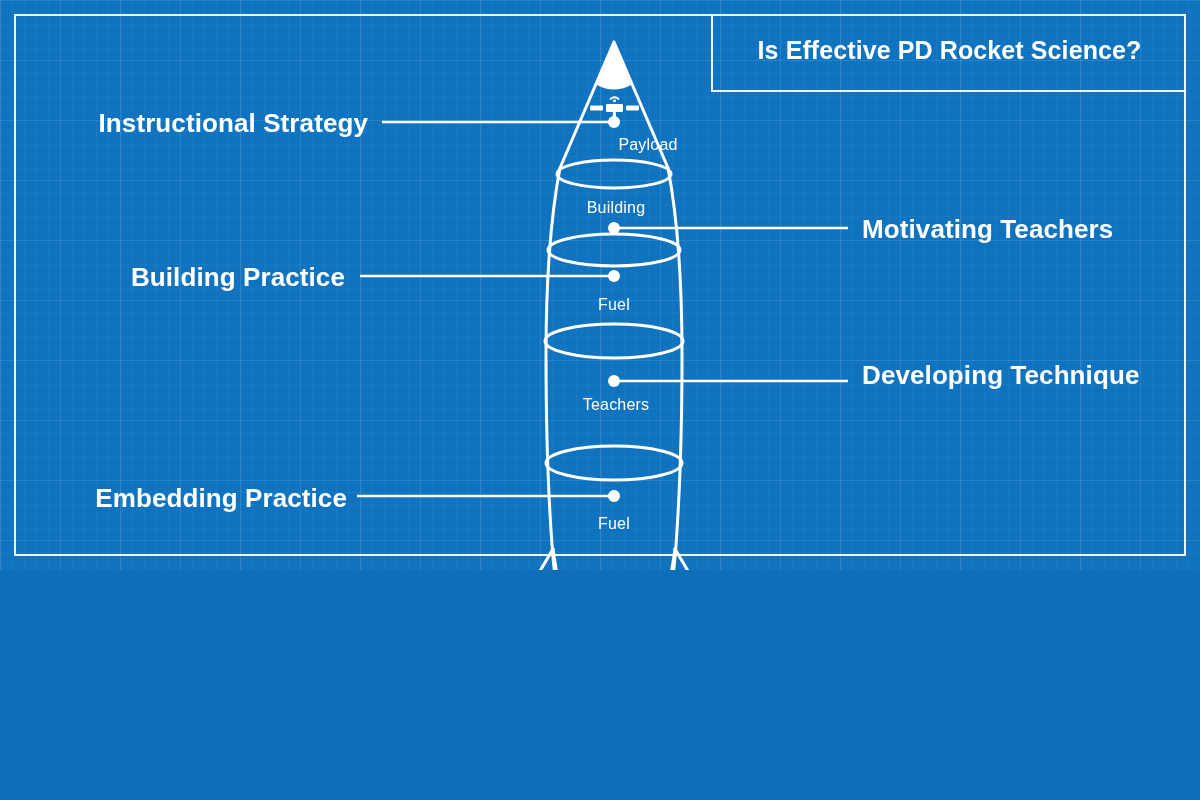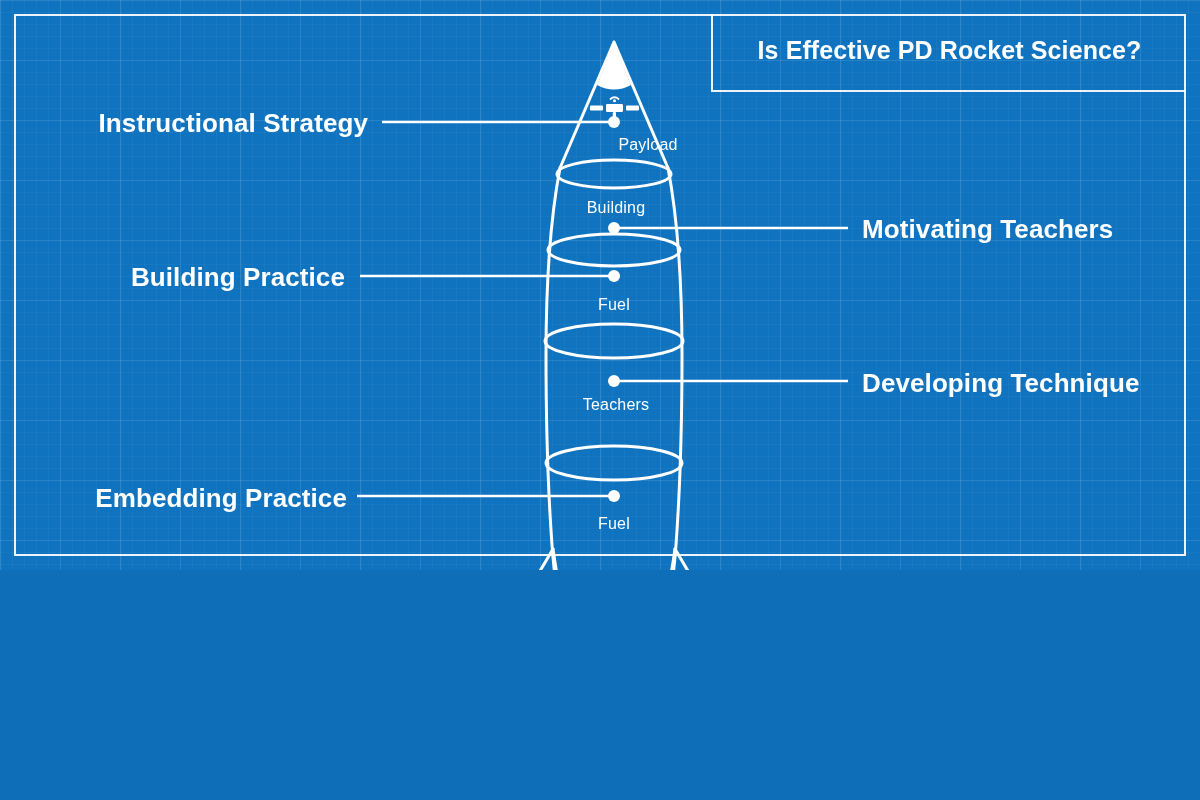--- a/index.html
+++ b/index.html
@@ -258,17 +258,17 @@
       <div class="seclabel" style="left: 616px; top: 199px;">Building</div>
       <div class="seclabel" style="left: 614px; top: 296px;">Fuel</div>
       <div class="seclabel" style="left: 616px; top: 396px;">Teachers</div>
       <div class="seclabel" style="left: 614px; top: 515px;">Fuel</div>
     </div>
 
   <div id="calloutLabels">
       <div class="callout left" style="top: 108px; left: 0px; width: 368px;">Instructional Strategy</div>
       <div class="callout right" style="top: 214px; left: 862px;">Motivating Teachers</div>
       <div class="callout left" style="top: 262px; left: 0px; width: 345px;">Building Practice</div>
-      <div class="callout right" style="top: 368px; left: 862px;">Developing Technique</div>
+      <div class="callout right" style="top: 360px; left: 862px;">Developing Technique</div>
       <div class="callout left" style="top: 483px; left: 6px; width: 341px;">Embedding Practice</div>
     </div>
 
 </div>
 
 </body></html>

